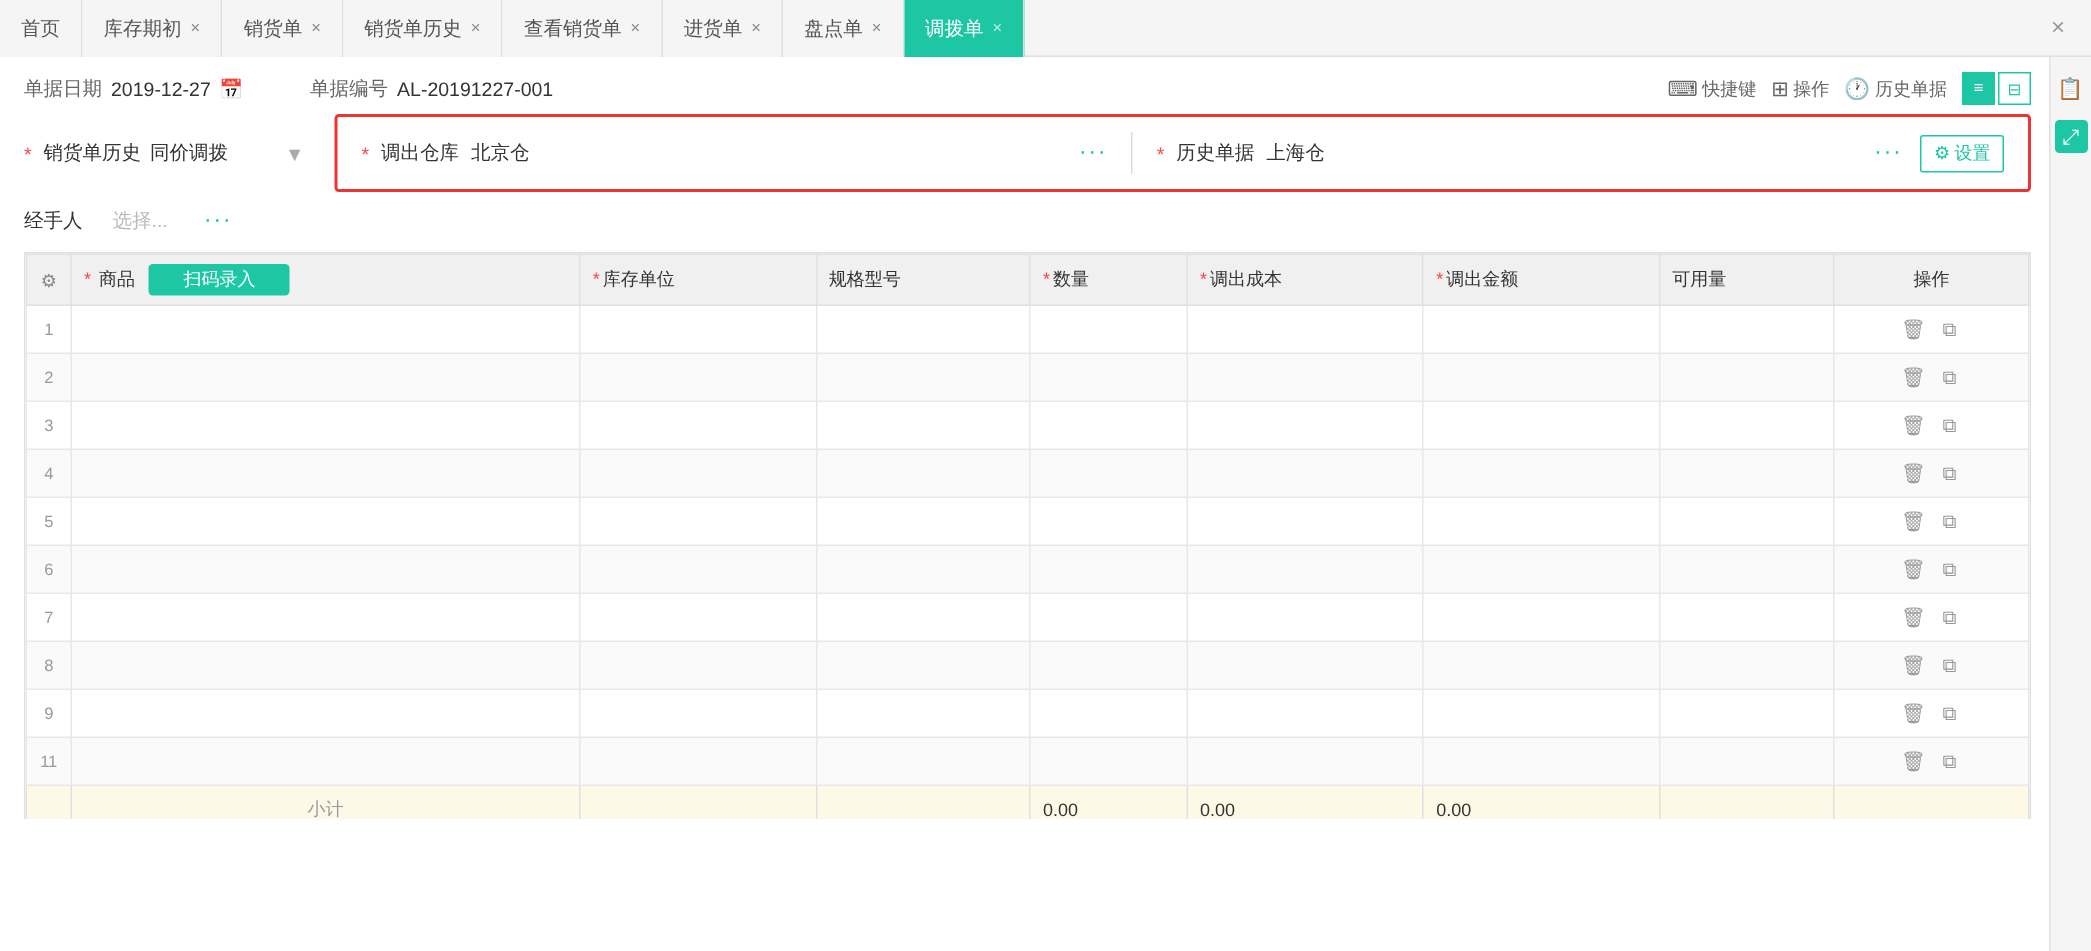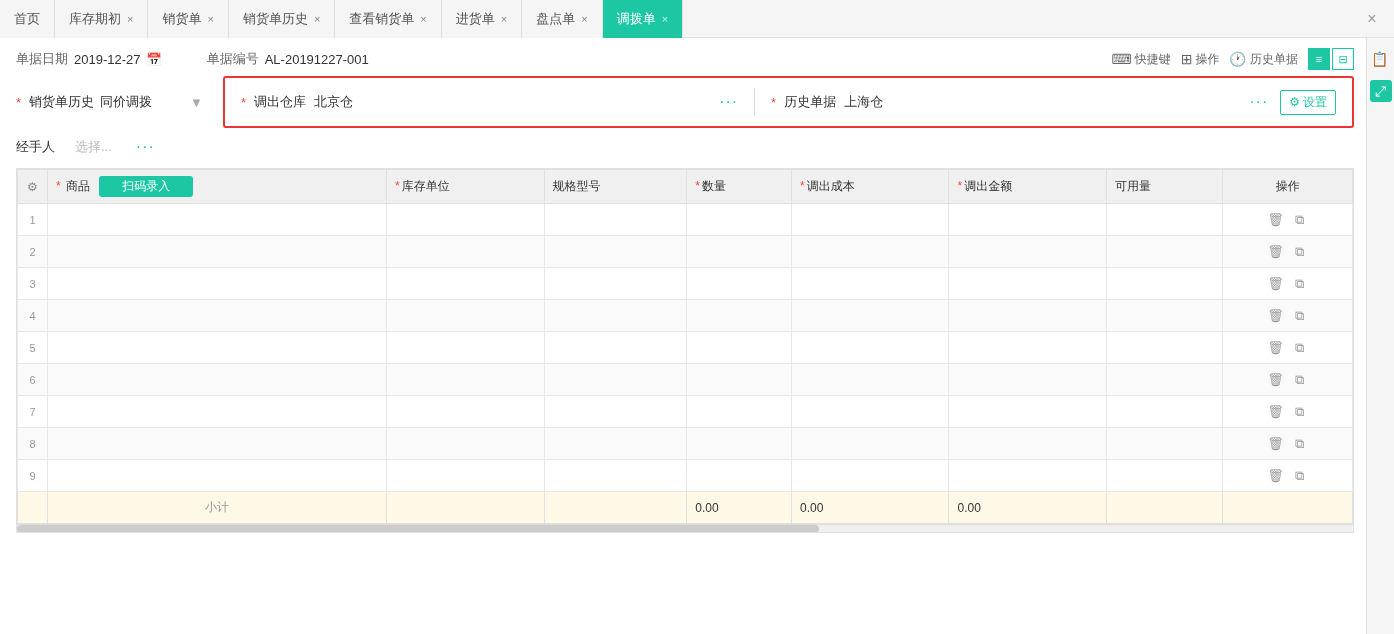--- a/index.html
+++ b/index.html
@@ -602,20 +602,36 @@
                 <td></td>
                 <td></td>
                 <td></td>
                 <td>
                   <div class="op-cell">
                     <span class="op-icon">🗑</span>
                     <span class="op-icon">⧉</span>
                   </div>
                 </td>
               </tr>
+            <tr>
+                <td class="row-num">11</td>
+                <td></td>
+                <td></td>
+                <td></td>
+                <td></td>
+                <td></td>
+                <td></td>
+                <td></td>
+                <td>
+                  <div class="op-cell">
+                    <span class="op-icon">🗑</span>
+                    <span class="op-icon">⧉</span>
+                  </div>
+                </td>
+              </tr>
 
             <tr class="subtotal-row">
               <td></td>
               <td class="subtotal-label">小计</td>
               <td></td>
               <td></td>
               <td style="color:#333;">0.00</td>
               <td style="color:#333;">0.00</td>
               <td style="color:#333;">0.00</td>
               <td></td>

